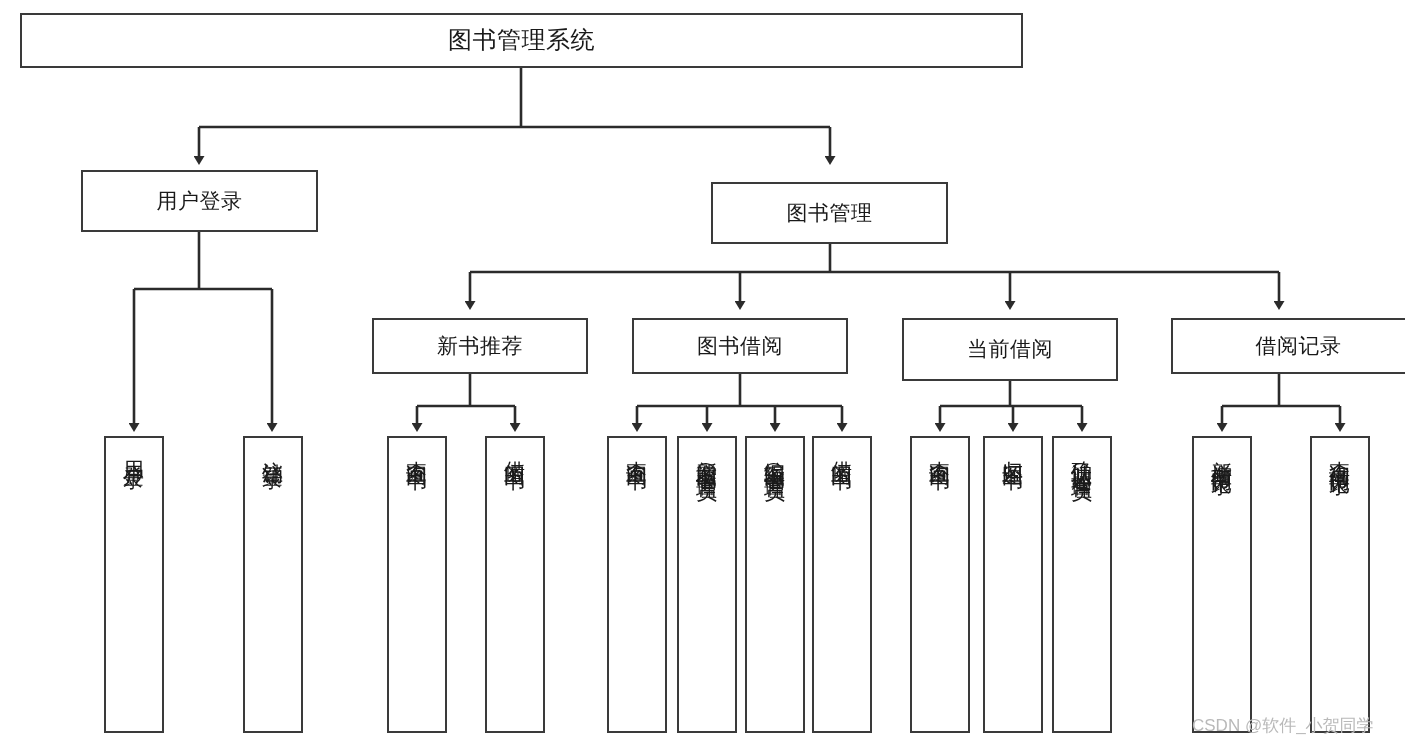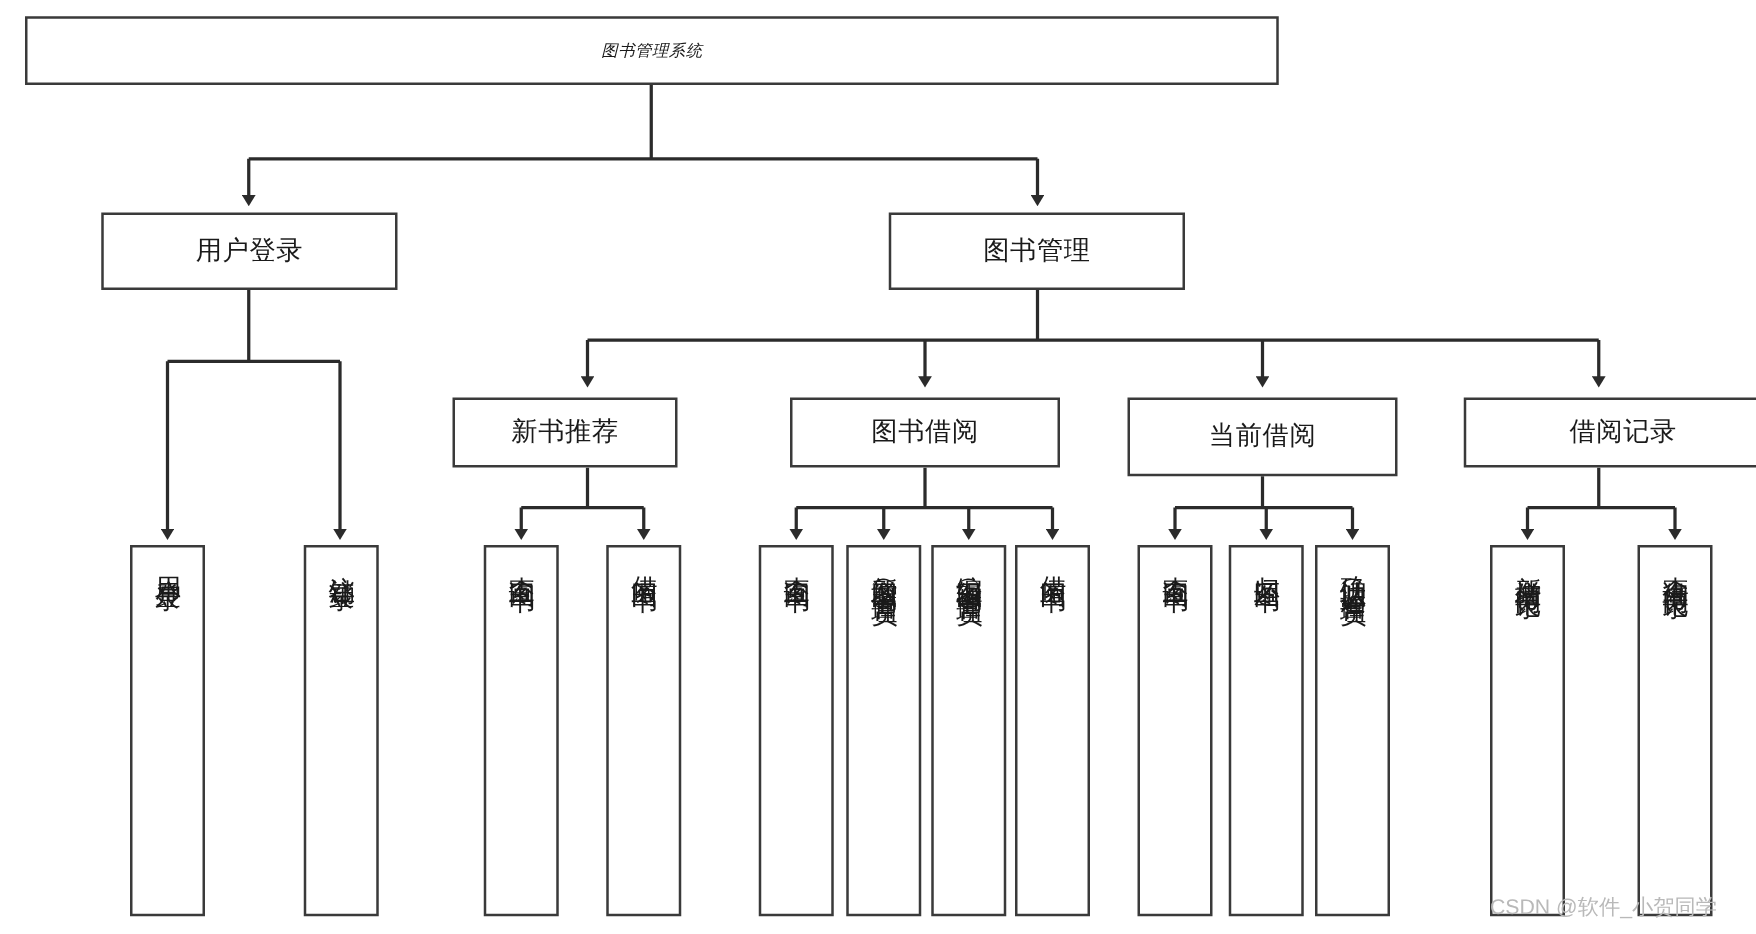--- a/index.html
+++ b/index.html
@@ -36,21 +36,21 @@
     display:block;
     line-height:1.18;
     text-align:center;
     letter-spacing:0.5px;
   }
   
   .node.horiz .lbl{
     font-size:21px;
     white-space:nowrap;
   }
-  .node.root .lbl{font-size:13px;font-style:italic;}
+  .node.root .lbl{font-size:24px;}
   
   .node.vert{
     align-items:flex-start;
     justify-content:center;
     padding-top:6px;
   }
   .node.vert .lbl{
     writing-mode:vertical-rl;
     text-orientation:upright;
     font-size:21px;
@@ -125,24 +125,24 @@
     </g>
   </svg>
 
   <div id="nodes-layer">
       <div class="node horiz root" style="left: 20px; top: 13px; width: 1003px; height: 55px;">
         <span class="lbl">图书管理系统</span>
       </div>
       <div class="node horiz" style="left: 81px; top: 170px; width: 237px; height: 62px;">
         <span class="lbl">用户登录</span>
       </div>
-      <div class="node horiz" style="left: 711px; top: 170px; width: 237px; height: 62px;">
+      <div class="node horiz" style="left: 711px; top: 182px; width: 237px; height: 62px;">
         <span class="lbl">图书管理</span>
       </div>
-      <div class="node horiz" style="left: 362px; top: 318px; width: 180px; height: 56px;">
+      <div class="node horiz" style="left: 372px; top: 318px; width: 216px; height: 56px;">
         <span class="lbl">新书推荐</span>
       </div>
       <div class="node horiz" style="left: 632px; top: 318px; width: 216px; height: 56px; justify-content: center;">
         <span class="lbl">图书借阅</span>
       </div>
       <div class="node horiz" style="left: 902px; top: 318px; width: 216px; height: 63px;">
         <span class="lbl">当前借阅</span>
       </div>
       <div class="node horiz" style="left: 1171px; top: 318px; width: 255px; height: 56px;">
         <span class="lbl">借阅记录</span>

